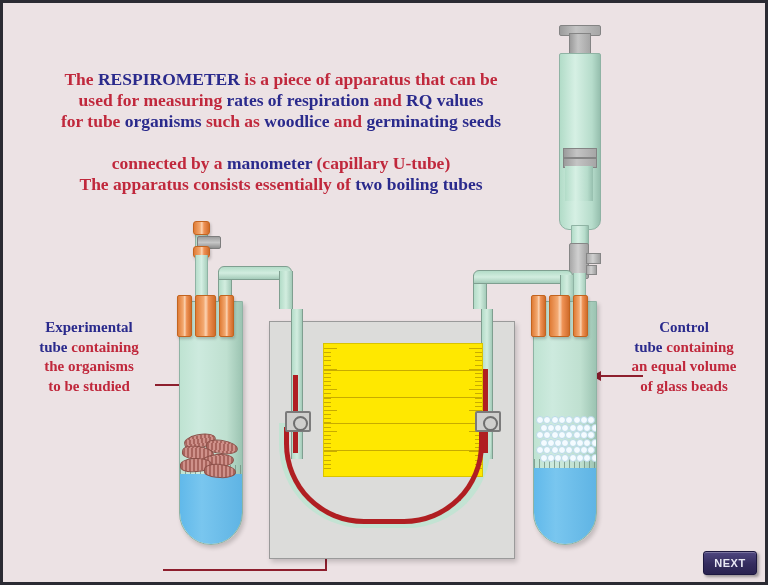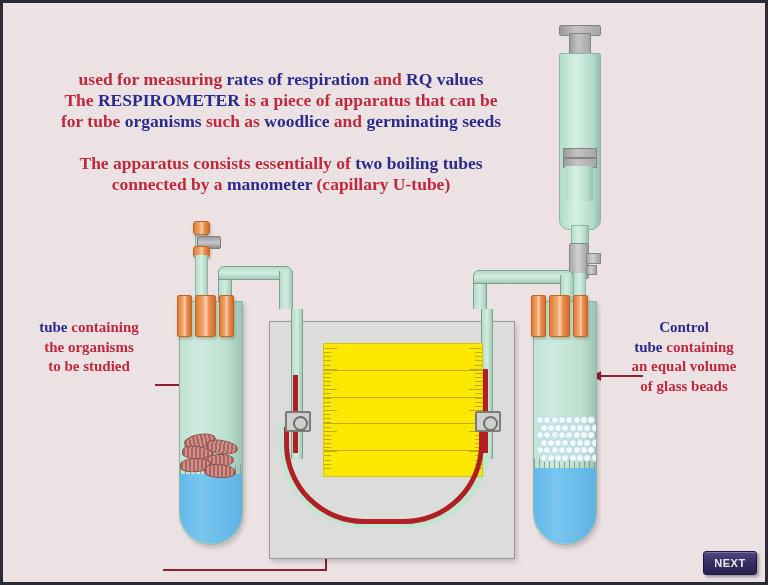--- a/index.html
+++ b/index.html
@@ -174,40 +174,41 @@
 </style>
 </head>
 <body>
 
 <div id="slide">
  <div id="inner">
 
 
   <div class="para" id="para1">
     <div>
-      <span>used for measuring </span><span class="b">rates of respiration</span><span> and </span><span class="b">RQ values</span>
+      <span>The </span><span class="b">RESPIROMETER</span><span> is a piece of apparatus that can be</span>
     </div>
     <div>
-      <span>The </span><span class="b">RESPIROMETER</span><span> is a piece of apparatus that can be</span>
+      <span>used for measuring </span><span class="b">rates of respiration</span><span> and </span><span class="b">RQ values</span>
     </div>
     <div>
       <span>for tube </span><span class="b">organisms</span><span> such as </span><span class="b">woodlice</span><span> and </span><span class="b">germinating seeds</span>
     </div>
   </div>
 
   <div class="para" id="para2">
     <div>
+      <span>connected by a </span><span class="b">manometer</span><span> (capillary U-tube)</span>
+    </div>
+    <div>
       <span>The apparatus consists essentially of </span><span class="b">two boiling tubes</span>
     </div>
-    <div>
-      <span>connected by a </span><span class="b">manometer</span><span> (capillary U-tube)</span>
-    </div>
   </div>
 
   <div class="sidelabel" id="label-left">
+    <div><span class="b">Experimental</span></div>
     <div><span class="b">tube</span><span> containing</span></div>
     <div>the organisms</div>
     <div>to be studied</div>
   </div>
   <div class="arrow-line" style="left:152px;top:381px;width:38px;"></div>
   <div class="arrow-head ah-right" style="left:188px;top:377px;"></div>
 
   <div class="sidelabel" id="label-right">
     <div><span class="b">Control</span></div>
     <div><span class="b">tube</span><span> containing</span></div>

